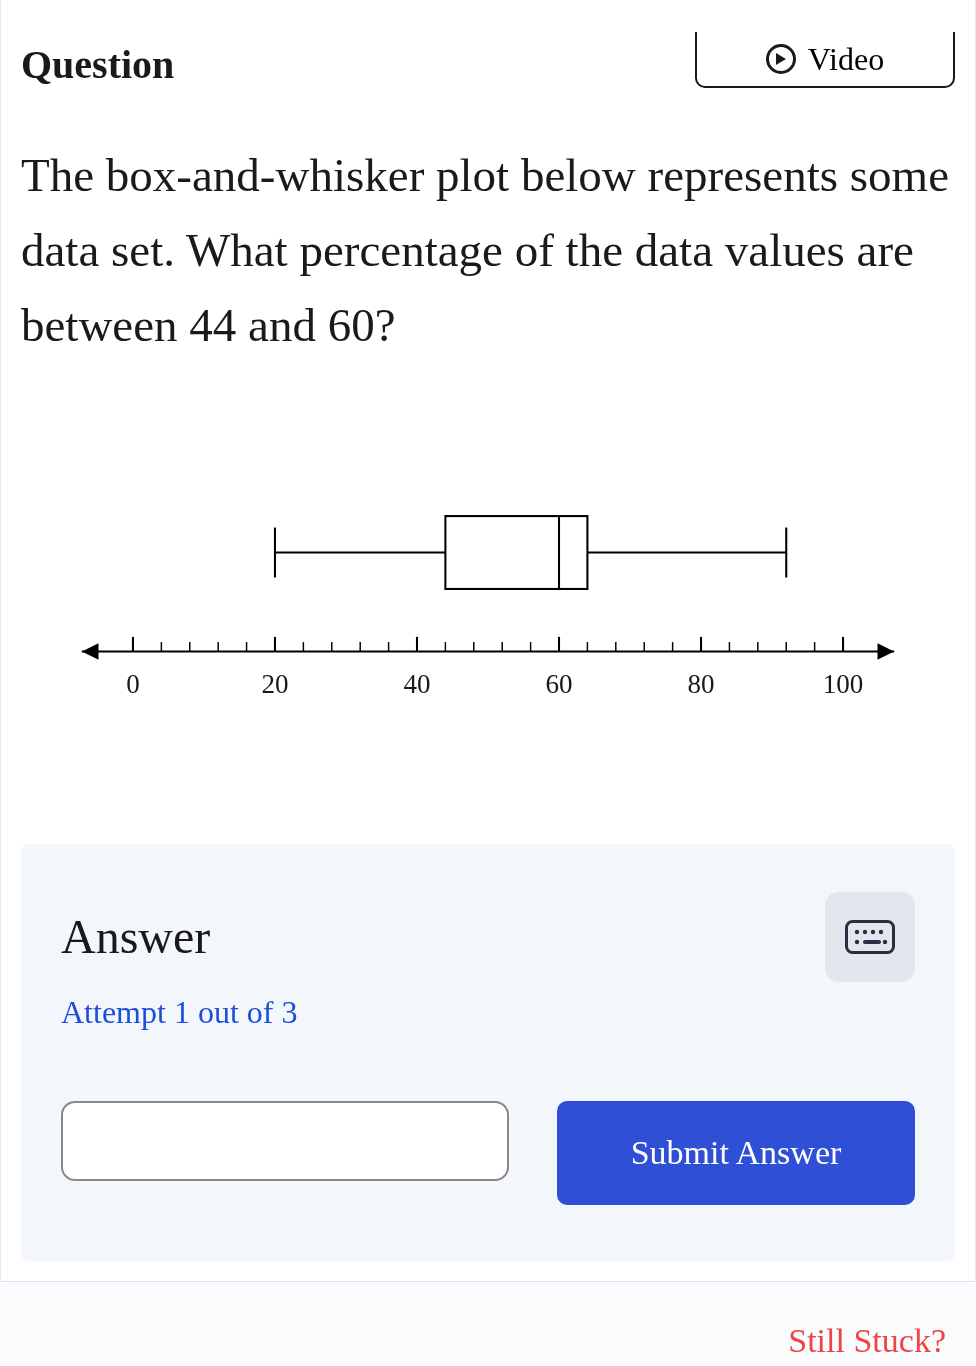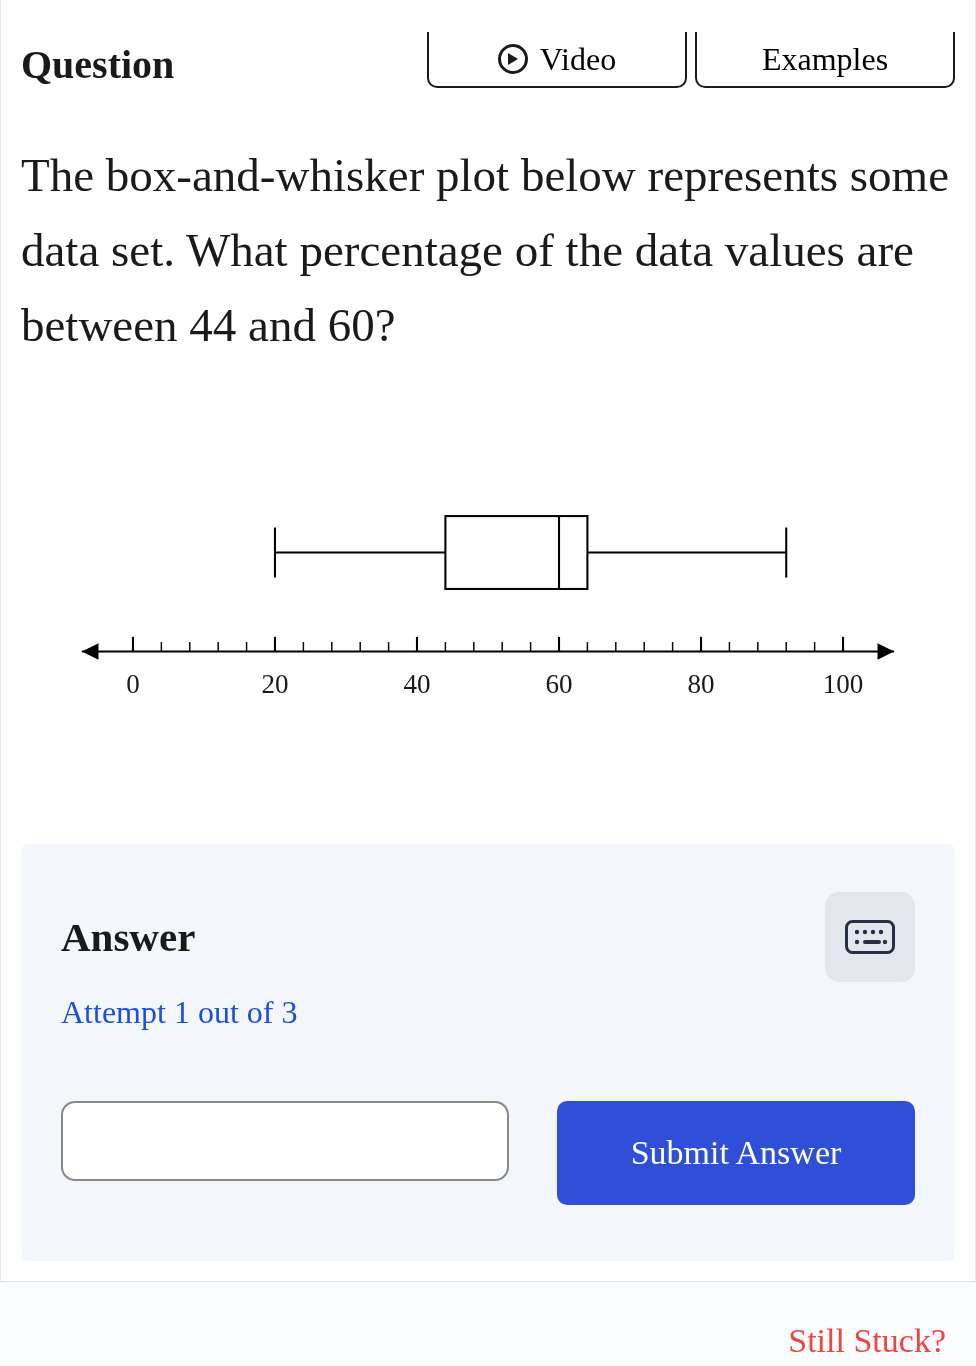--- a/index.html
+++ b/index.html
@@ -68,22 +68,22 @@
       border-radius: 8px;
       padding: 48px 40px 56px 40px;
     }
     .answer-header-row {
       display: flex;
       align-items: center;
       justify-content: space-between;
       margin-bottom: 12px;
     }
     .answer-title {
-      font-size: 41px;
-      font-weight: 700;
+      font-size: 48px;
+      font-weight: 400;
     }
     .keyboard-btn {
       width: 90px;
       height: 90px;
       background: #e3e6ec;
       border: none;
       border-radius: 14px;
       display: flex;
       align-items: center;
       justify-content: center;
@@ -146,23 +146,20 @@
 <div class="container">
   <div class="header-row">
     <div class="question-title">Question</div>
     <button class="action-btn">
       <span class="play-icon-outer">
         <svg width="11" height="12" viewBox="0 0 11 12">
             <polygon points="1,0 11,6 1,12" fill="#1a1a1a"></polygon>
           </svg>
       </span>
       <span>Video</span>
-    </button>
-    <button class="action-btn">
-      <span>Examples</span>
     </button>
   </div>
 
   <div class="question-text">The box-and-whisker plot below represents some data set. What percentage of the data values are between 44 and 60?</div>
 
   <div class="chart-area">
     <svg class="chart-svg" id="chart-svg" viewBox="0 0 820 250">
         <line x1="20" y1="180" x2="800" y2="180" stroke="#000" stroke-width="2"></line>
         <polygon points="20,180 36,172 36,188" fill="#000"></polygon>
         <polygon points="800,180 784,172 784,188" fill="#000"></polygon>

